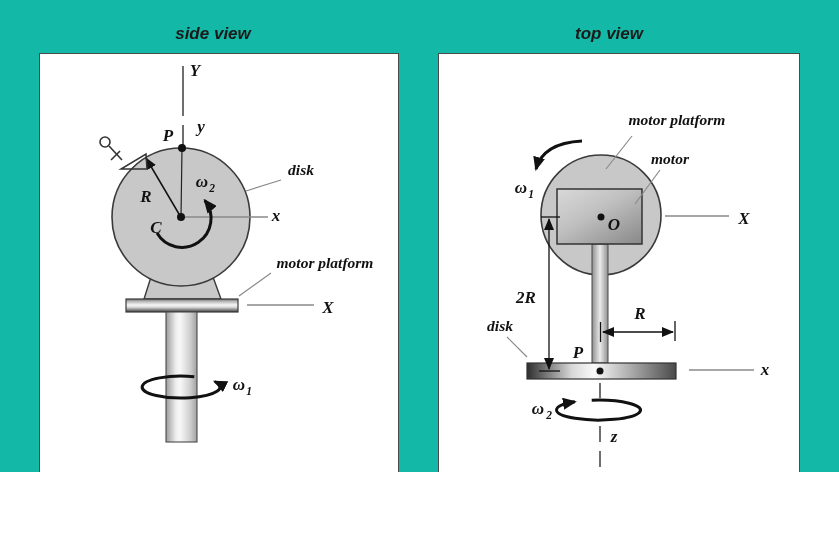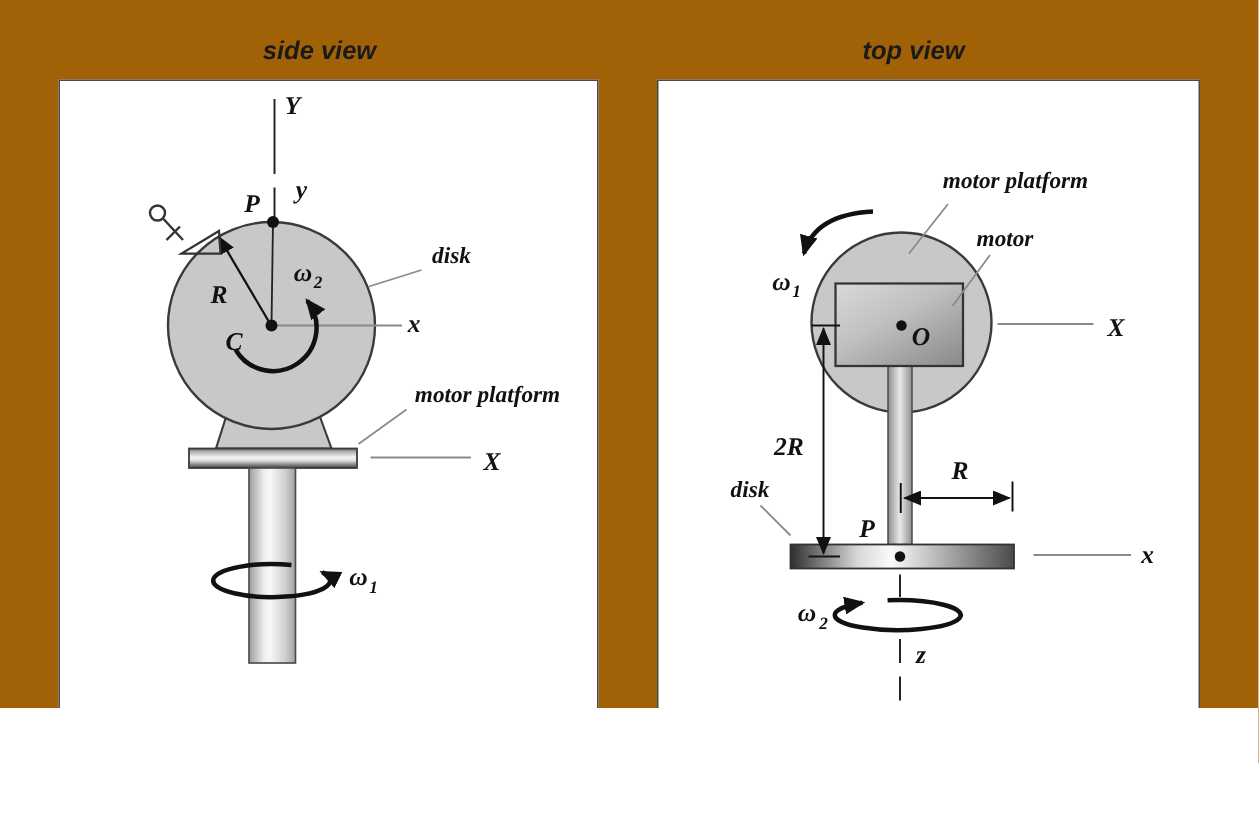--- a/index.html
+++ b/index.html
@@ -1,16 +1,16 @@
 <!DOCTYPE html>
 <html><head>
 <meta charset="utf-8">
 <style>
   html,body{margin:0;padding:0;background:#ffffff;}
-  .stage{position:relative;width:839px;height:472px;background:#a16207;overflow:hidden;
+  .stage{position:relative;width:839px;height:472px;background:#14b8a6;overflow:hidden;
          font-family:"Liberation Serif",serif;}
   .panel{position:absolute;top:53px;width:360px;height:462px;border:1.6px solid #4a4a4a;
          box-sizing:border-box;background:#ffffff;}
   #side-panel{left:39px;}
   #top-panel{left:438px;width:362px;}
   .panel svg{position:absolute;left:-1.6px;top:-1.6px;}
   .panel-title{position:absolute;top:24px;transform:translateX(-50%);
                font-family:"Liberation Sans",sans-serif;font-style:italic;font-weight:bold;
                font-size:17px;color:#1a1a1a;white-space:nowrap;}
   #side-title{left:213px;}

